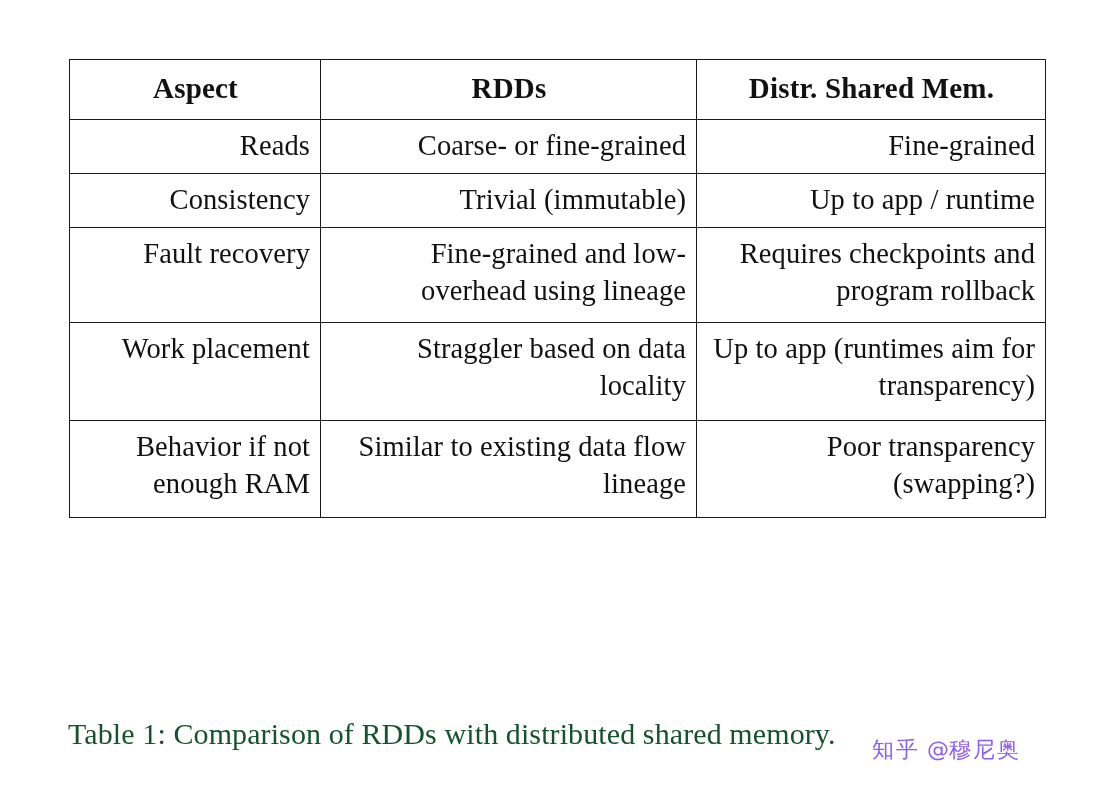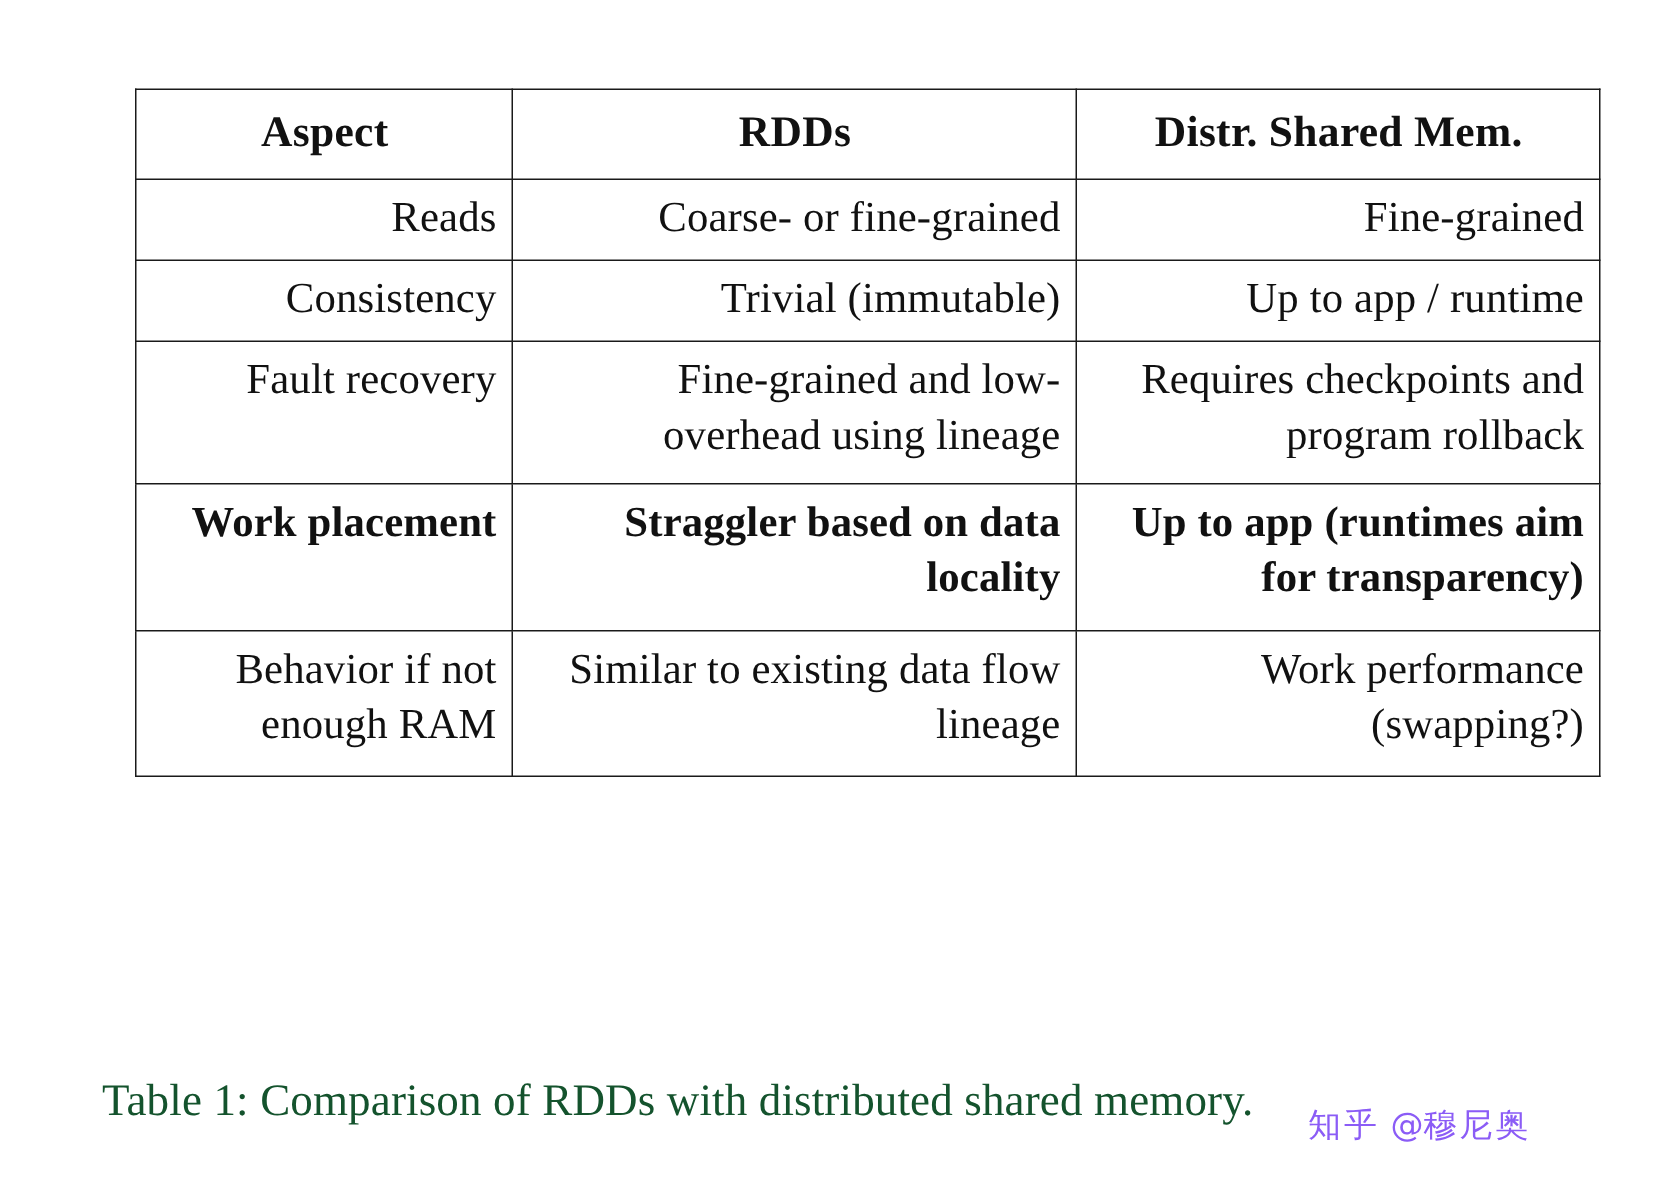--- a/index.html
+++ b/index.html
@@ -31,21 +31,20 @@
     left: 69px;
     top: 59px;
     width: 976px;
   }
 
   table.cmp {
     border-collapse: collapse;
     table-layout: fixed;
     width: 976px;
     background: #ffffff;
-    margin-left: 21px;
   }
 
   table.cmp col.c1 { width: 251px; }
   table.cmp col.c2 { width: 376px; }
   table.cmp col.c3 { width: 349px; }
 
   table.cmp th,
   table.cmp td {
     border: 1px solid #1a1a1a;
     vertical-align: top;
@@ -64,21 +63,21 @@
     padding-top: 10px;
     padding-bottom: 11px;
     letter-spacing: 0.2px;
   }
 
   
   tr.r-head   th { height: 38px; }
   tr.r-1   td, tr.r-2 td, tr.r-3 td { height: 37px; }
   tr.r-4   td { height: 78px; }
   tr.r-5   td { height: 81px; }
-  tr.r-6   td { height: 81px; font-weight: bold; }
+  tr.r-6   td { height: 81px; }
   tr.r-7   td { height: 80px; }
 
   
   .caption {
     position: absolute;
     left: 68px;
     top: 716px;
     width: 1000px;
     font-size: 30px;
     line-height: 1.2;
@@ -140,21 +139,21 @@
           <td>Requires checkpoints and program rollback</td>
         </tr>
         <tr class="r-6">
           <td>Work placement</td>
           <td>Straggler based on data locality</td>
           <td>Up to app (runtimes aim for transparency)</td>
         </tr>
         <tr class="r-7">
           <td>Behavior if not enough RAM</td>
           <td>Similar to existing data flow lineage</td>
-          <td>Work performance (swapping?)</td>
+          <td>Poor transparency (swapping?)</td>
         </tr>
       </tbody>
     </table>
   </div>
 
   <div class="caption">Table 1: Comparison of RDDs with distributed shared memory.</div>
 
   <div class="watermark">
     <span>知乎</span><span class="wm-at"> @</span><span>穆尼奥</span>
   </div>

